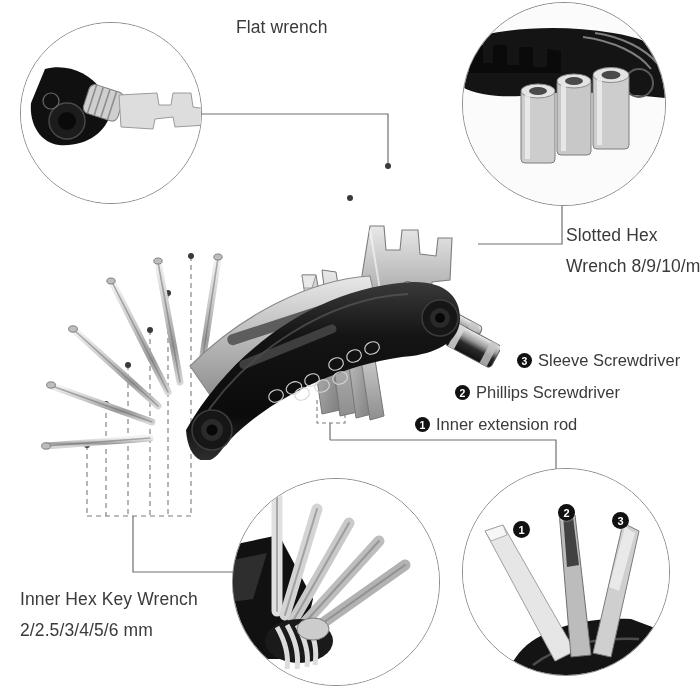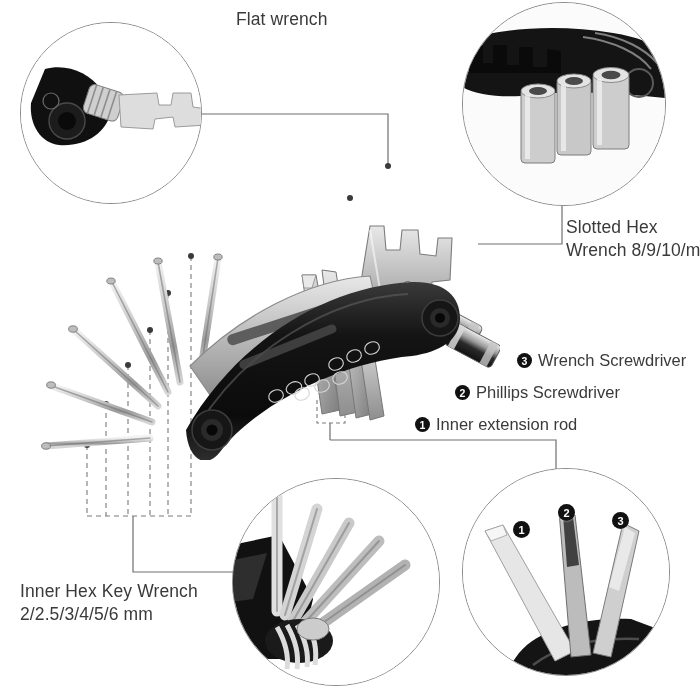--- a/index.html
+++ b/index.html
@@ -19,21 +19,21 @@
 
   
   .label {
     position: absolute;
     font-size: 17.5px;
     line-height: 1.32;
     color: #3a3a3a;
     white-space: nowrap;
     letter-spacing: 0.1px;
   }
-  .label .ln { display: block; }
+  .label .ln { display: block; margin-top: 8px; }
 
   .callout {
     position: absolute;
     font-size: 16.5px;
     line-height: 1.2;
     color: #3a3a3a;
     white-space: nowrap;
     display: flex;
     align-items: center;
     gap: 6px;
@@ -402,21 +402,21 @@
     <span class="ln">Wrench 8/9/10/m</span>
   </div>
 
   <div class="label" style="left:20px; top:580px;">
     <span class="ln">Inner Hex Key Wrench</span>
     <span class="ln">2/2.5/3/4/5/6 mm</span>
   </div>
 
   <div class="callout" style="left:517px; top:351px;">
     <span class="badge">3</span>
-    <span>Wrench Screwdriver</span>
+    <span>Sleeve Screwdriver</span>
   </div>
 
   <div class="callout" style="left:455px; top:383px;">
     <span class="badge">2</span>
     <span>Phillips Screwdriver</span>
   </div>
 
   <div class="callout" style="left:415px; top:415px;">
     <span class="badge">1</span>
     <span>Inner extension rod</span>

